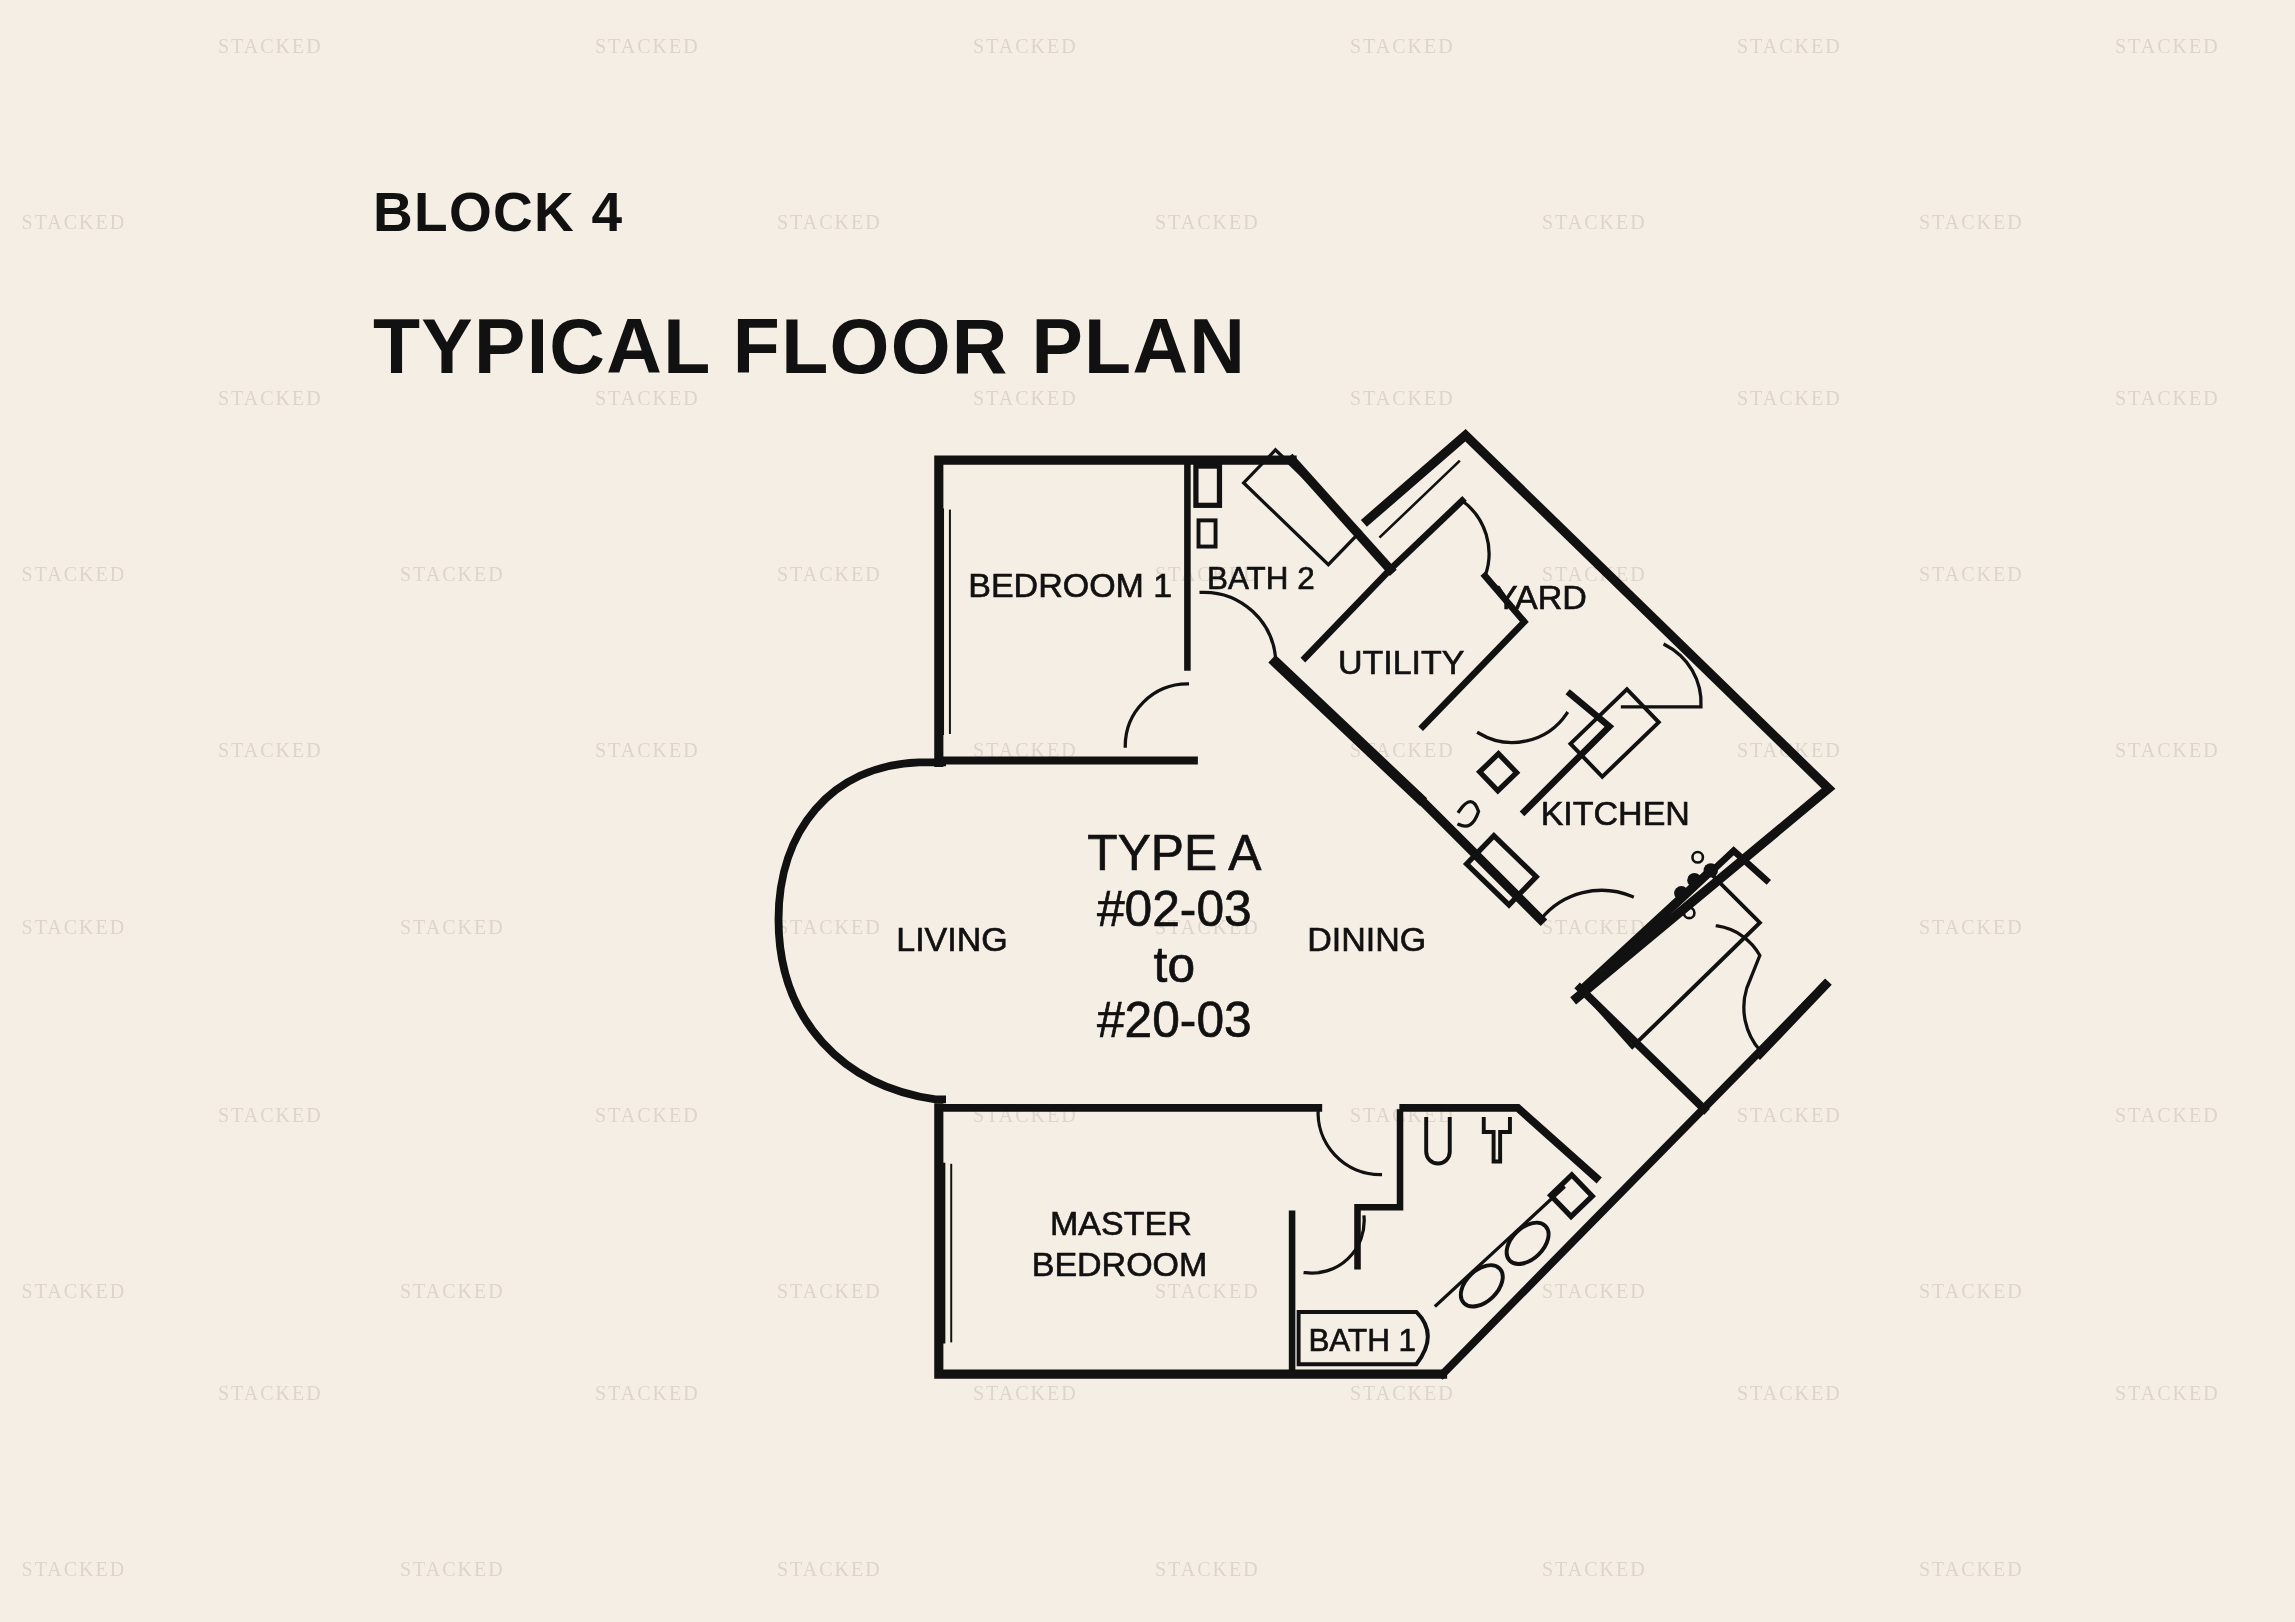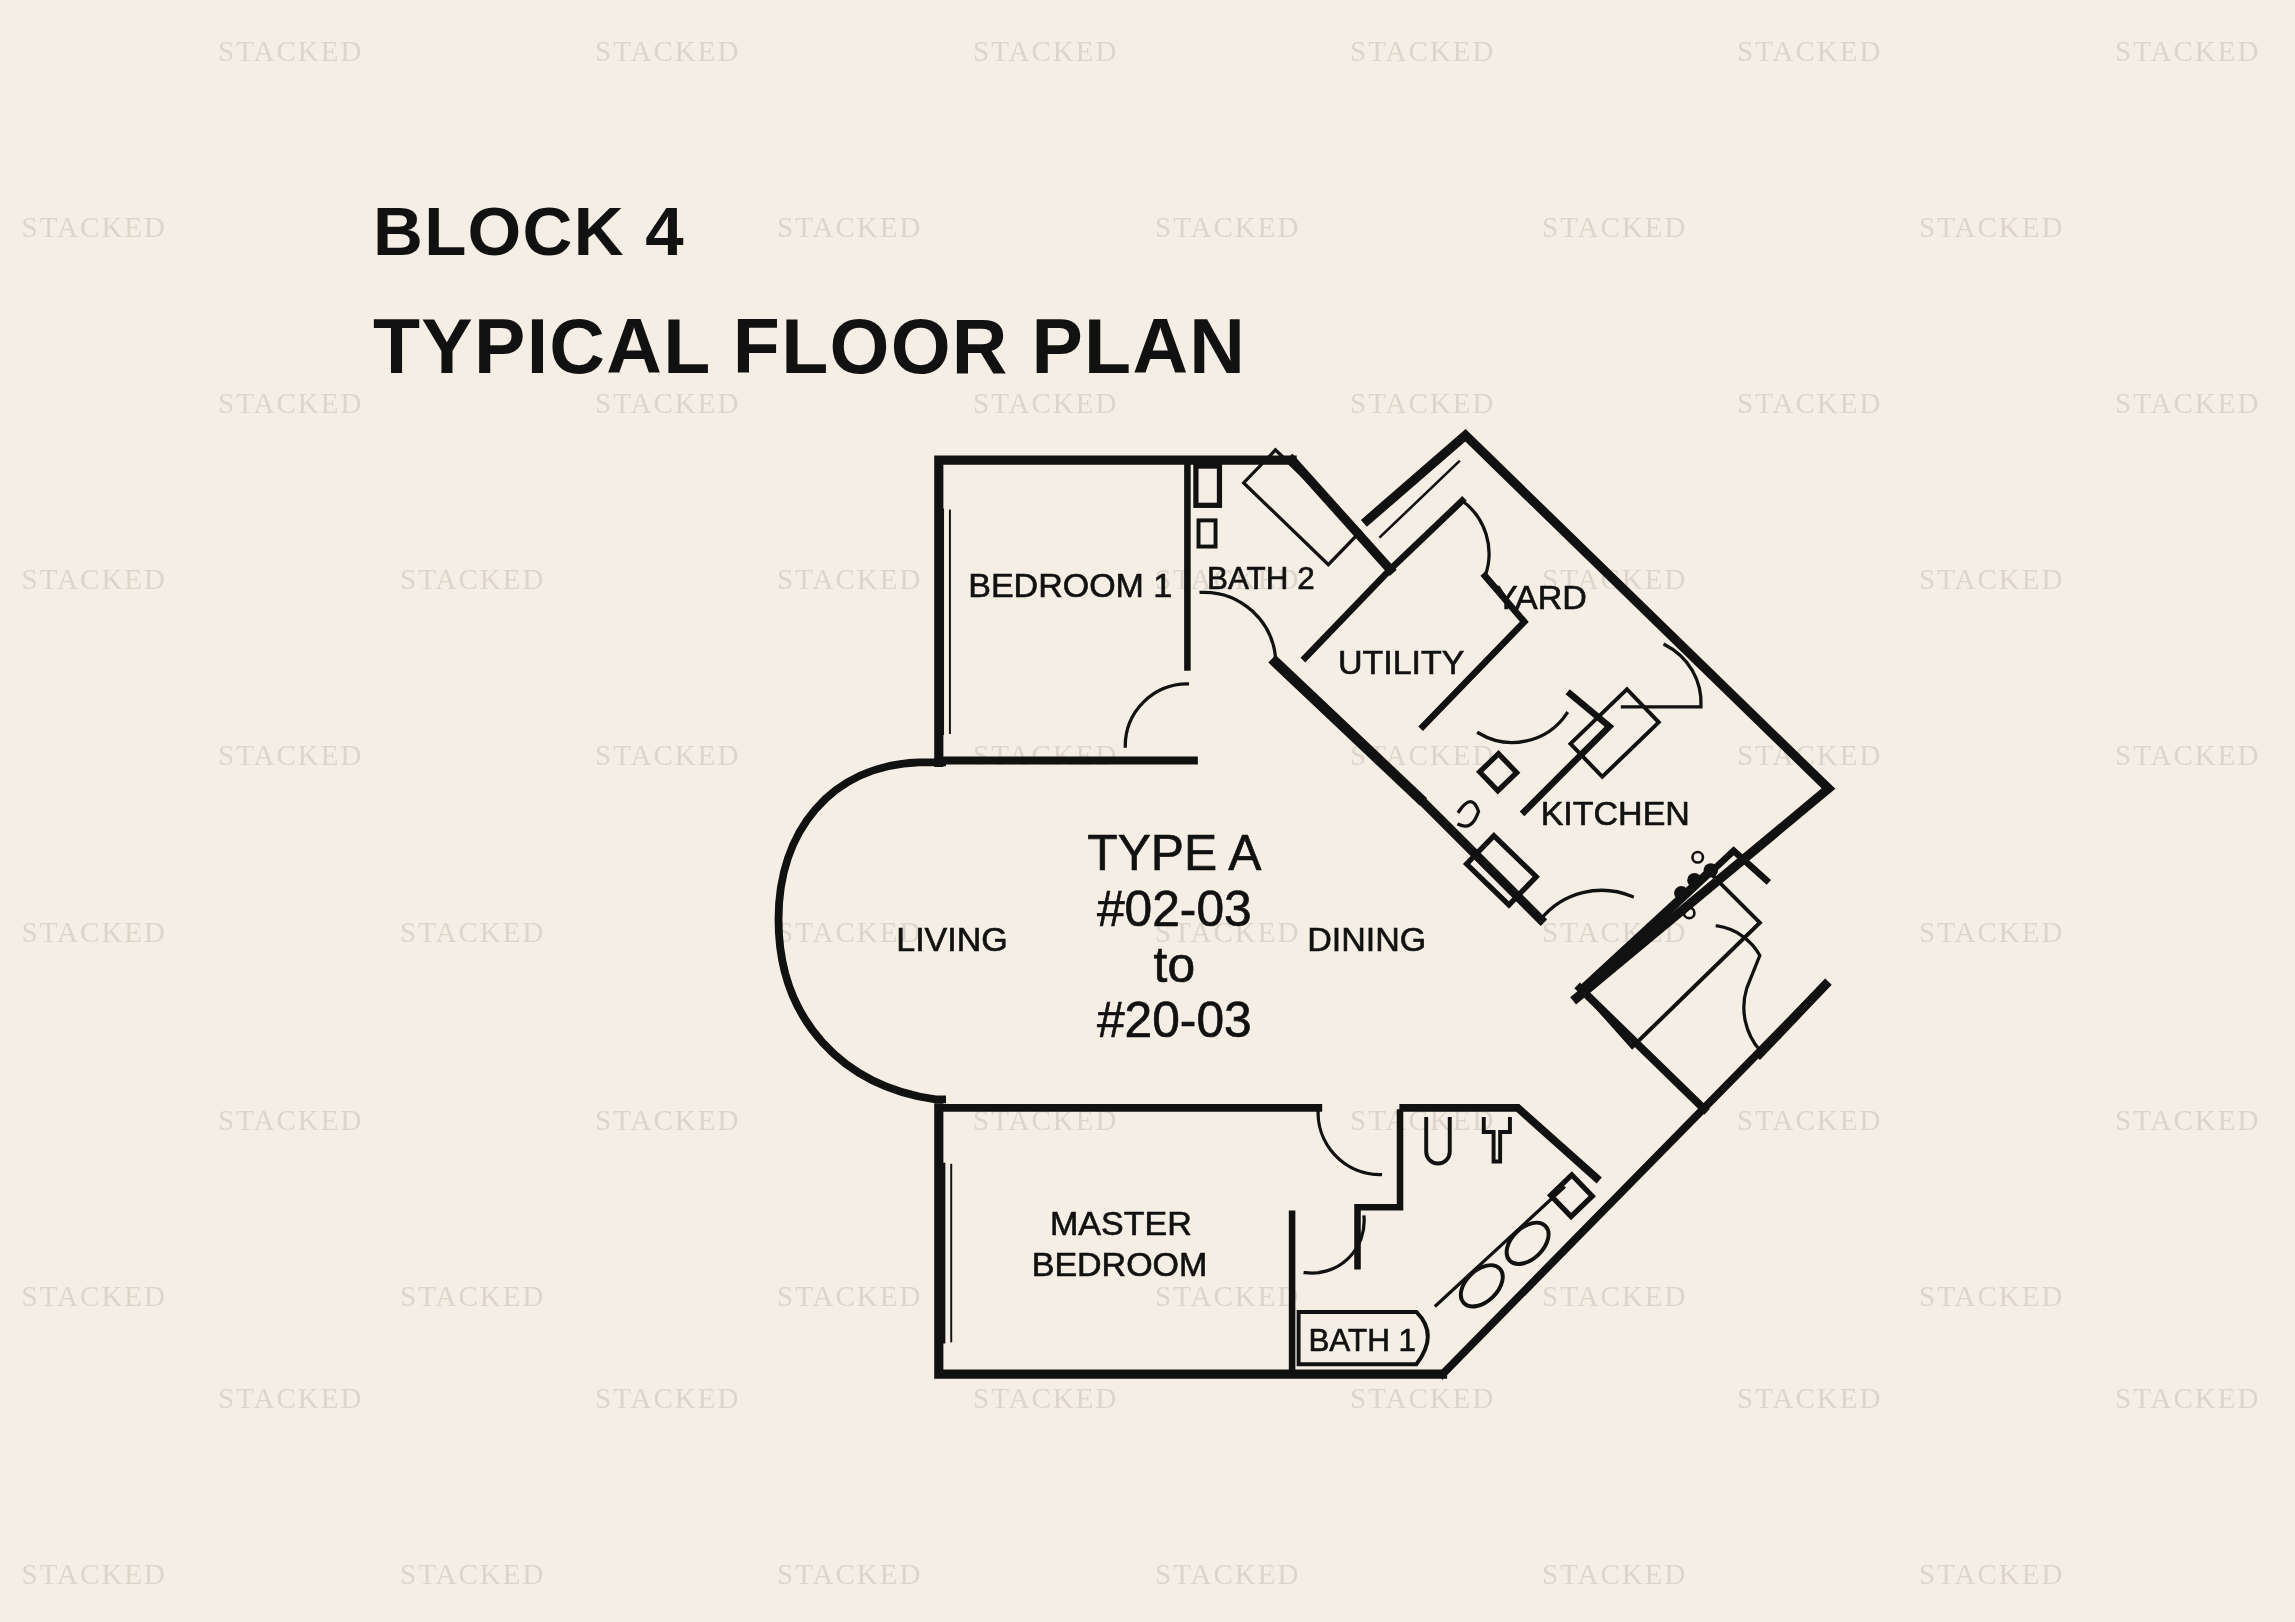--- a/index.html
+++ b/index.html
@@ -1,19 +1,19 @@
 <!DOCTYPE html>
 <html style="font-size:10.5px"><head>
 <meta charset="utf-8">
 <style>
   html,body{margin:0;padding:0;background:#f5eee4;}
   body{width:2295px;height:1623px;position:relative;overflow:hidden;font-family:"Liberation Sans",sans-serif;}
-  .wm{position:absolute;font-family:"Liberation Serif",serif;font-size:29px;letter-spacing:2px;color:#ddd5cc;white-space:nowrap;}
+  .wm{position:absolute;font-family:"Liberation Serif",serif;font-size:20px;letter-spacing:2px;color:#ddd5cc;white-space:nowrap;}
   .title{position:absolute;left:373px;font-family:"Liberation Sans",sans-serif;font-weight:bold;color:#111;letter-spacing:1.3px;}
-  #t1{top:192px;font-size:69px;}
+  #t1{top:180px;font-size:55px;}
   #t2{top:302px;font-size:77px;}
   svg{position:absolute;left:0;top:0;}
   .lbl{font-family:"Liberation Sans",sans-serif;fill:#111;}
 </style>
 </head>
 <body>
 
 <div id="wm-layer">
     <div class="wm" style="left: 218px; top: 35px;">STACKED</div>
     <div class="wm" style="left: 595px; top: 35px;">STACKED</div>

